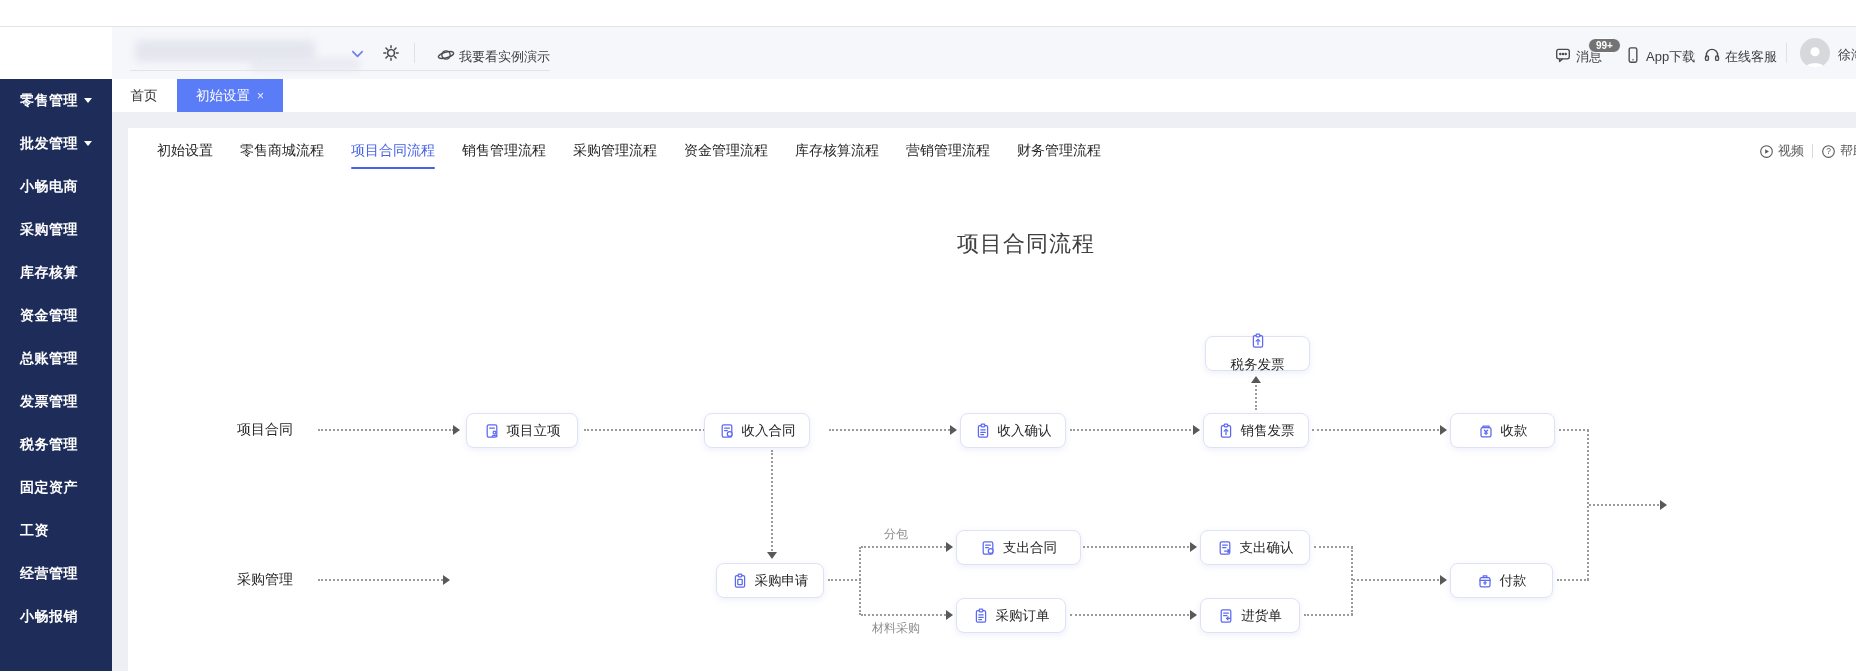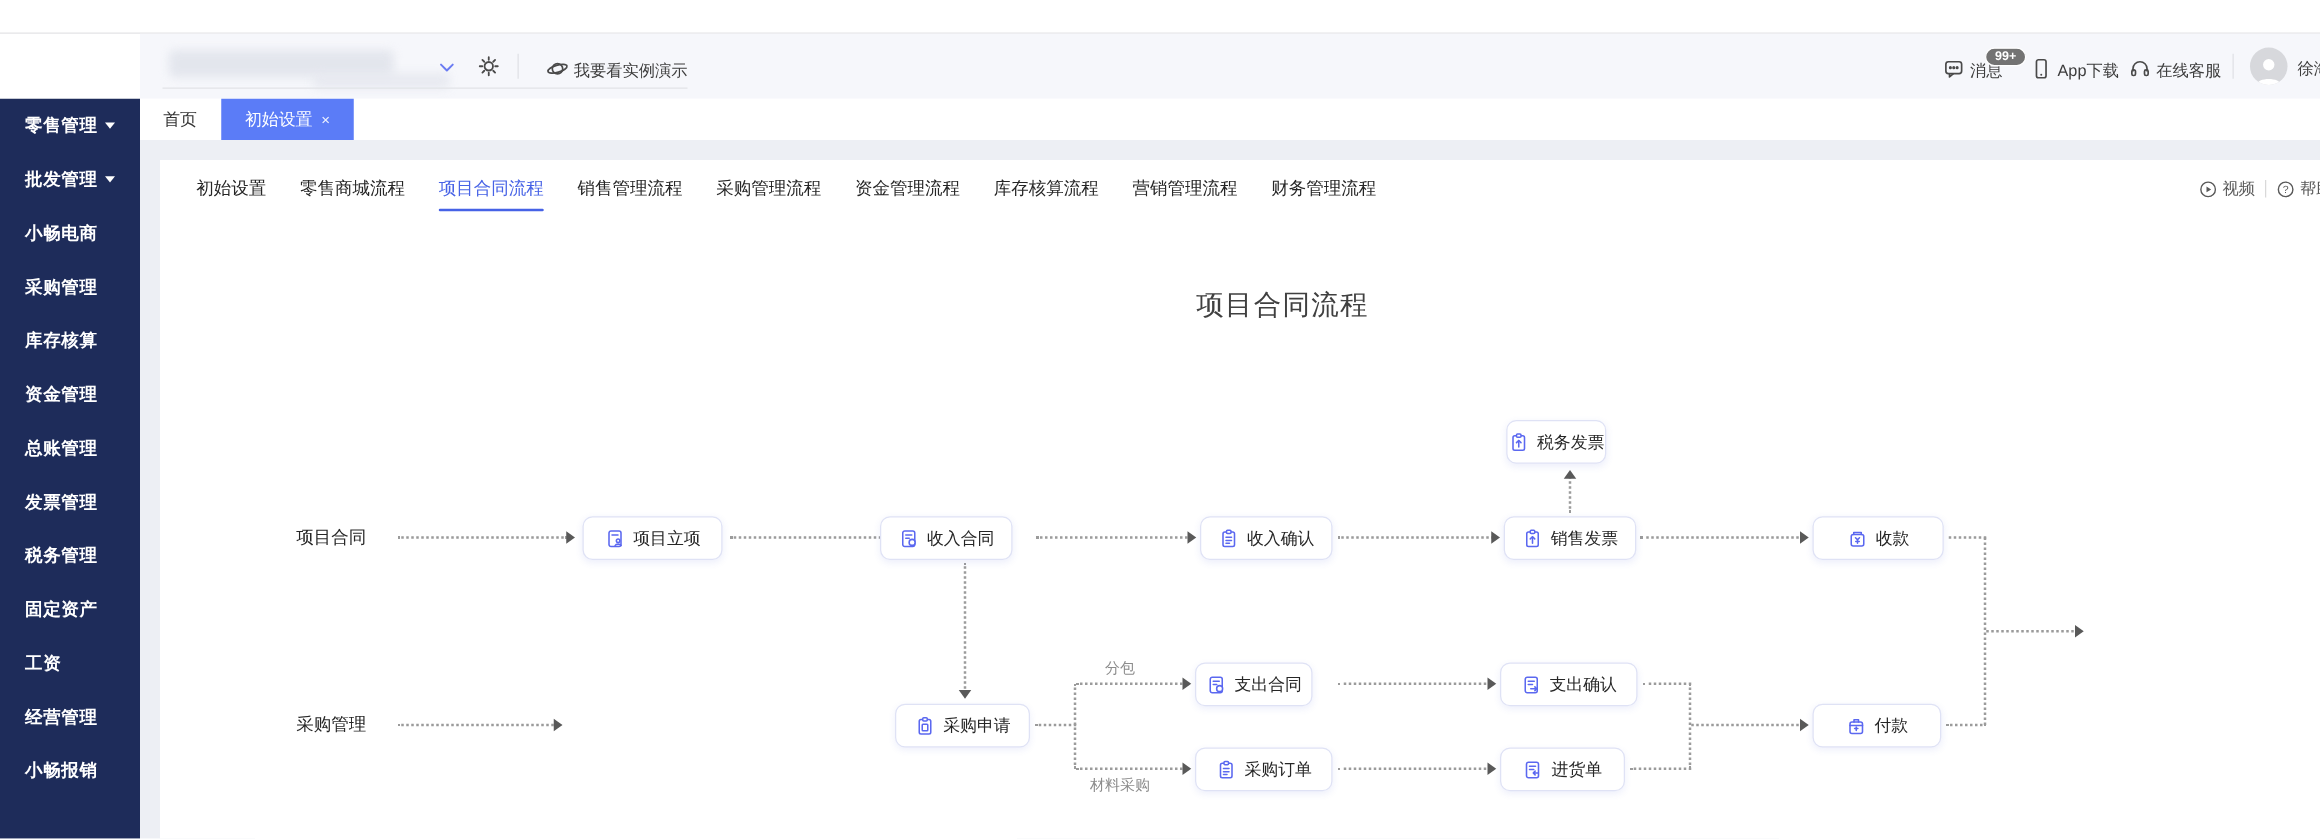--- a/index.html
+++ b/index.html
@@ -257,21 +257,21 @@
       <div class="arr r" style="left: 946px; top: 542px;"></div>
       <div class="arr r" style="left: 946px; top: 610px;"></div>
       <div class="arr r" style="left: 1190px; top: 542px;"></div>
       <div class="arr r" style="left: 1190px; top: 610px;"></div>
       <div class="arr r" style="left: 1440px; top: 575px;"></div>
       <div class="arr r" style="left: 1660px; top: 500px;"></div>
       <div class="row-label" style="left: 237px; top: 421px;">项目合同</div>
       <div class="row-label" style="left: 237px; top: 571px;">采购管理</div>
       <div class="edge-label" style="left: 884px; top: 526px;">分包</div>
       <div class="edge-label" style="left: 872px; top: 620px;">材料采购</div>
-      <div class="fnode" style="left: 1205px; top: 336px; width: 80px;">
+      <div class="fnode" style="left: 1205px; top: 336px; width: 105px; flex-direction: column;">
         <span style="display: flex;">
           <svg width="16" height="16" viewBox="0 0 16 16" fill="none" stroke="#5b68f0" stroke-width="1.25" stroke-linecap="round" stroke-linejoin="round">
             <rect x="3.4" y="2.6" width="9.2" height="11.6" rx="1.4"></rect>
             <rect x="6.2" y="1.2" width="3.6" height="2.6" rx="0.8" fill="#fff"></rect>
             <line x1="8" y1="6.4" x2="8" y2="11.6"></line>
             <path d="M6.2,8.1 L8,6.4 L9.8,8.1"></path>
           </svg>
         </span>
         <span>税务发票</span>
       </div>
@@ -335,21 +335,21 @@
       <div class="fnode" style="left: 716px; top: 563px; width: 108px;">
         <span style="display: flex;">
           <svg width="16" height="16" viewBox="0 0 16 16" fill="none" stroke="#5b68f0" stroke-width="1.25" stroke-linecap="round" stroke-linejoin="round">
             <rect x="3.4" y="2.6" width="9.2" height="11.6" rx="1.4"></rect>
             <rect x="6.2" y="1.2" width="3.6" height="2.6" rx="0.8" fill="#fff"></rect>
             <rect x="5.8" y="6.4" width="4.4" height="5.2" rx="0.6"></rect>
           </svg>
         </span>
         <span>采购申请</span>
       </div>
-      <div class="fnode" style="left: 956px; top: 530px; width: 94px;">
+      <div class="fnode" style="left: 956px; top: 530px; width: 125px;">
         <span style="display: flex;">
           <svg width="16" height="16" viewBox="0 0 16 16" fill="none" stroke="#5b68f0" stroke-width="1.25" stroke-linecap="round" stroke-linejoin="round">
             <rect x="3.2" y="1.8" width="9.6" height="12.4" rx="1.6"></rect>
             <line x1="5.6" y1="5" x2="10.4" y2="5"></line>
             <line x1="5.6" y1="7.6" x2="8.4" y2="7.6"></line>
             <circle cx="10.7" cy="10.9" r="2.4" fill="#fff"></circle>
           </svg>
         </span>
         <span>支出合同</span>
       </div>

